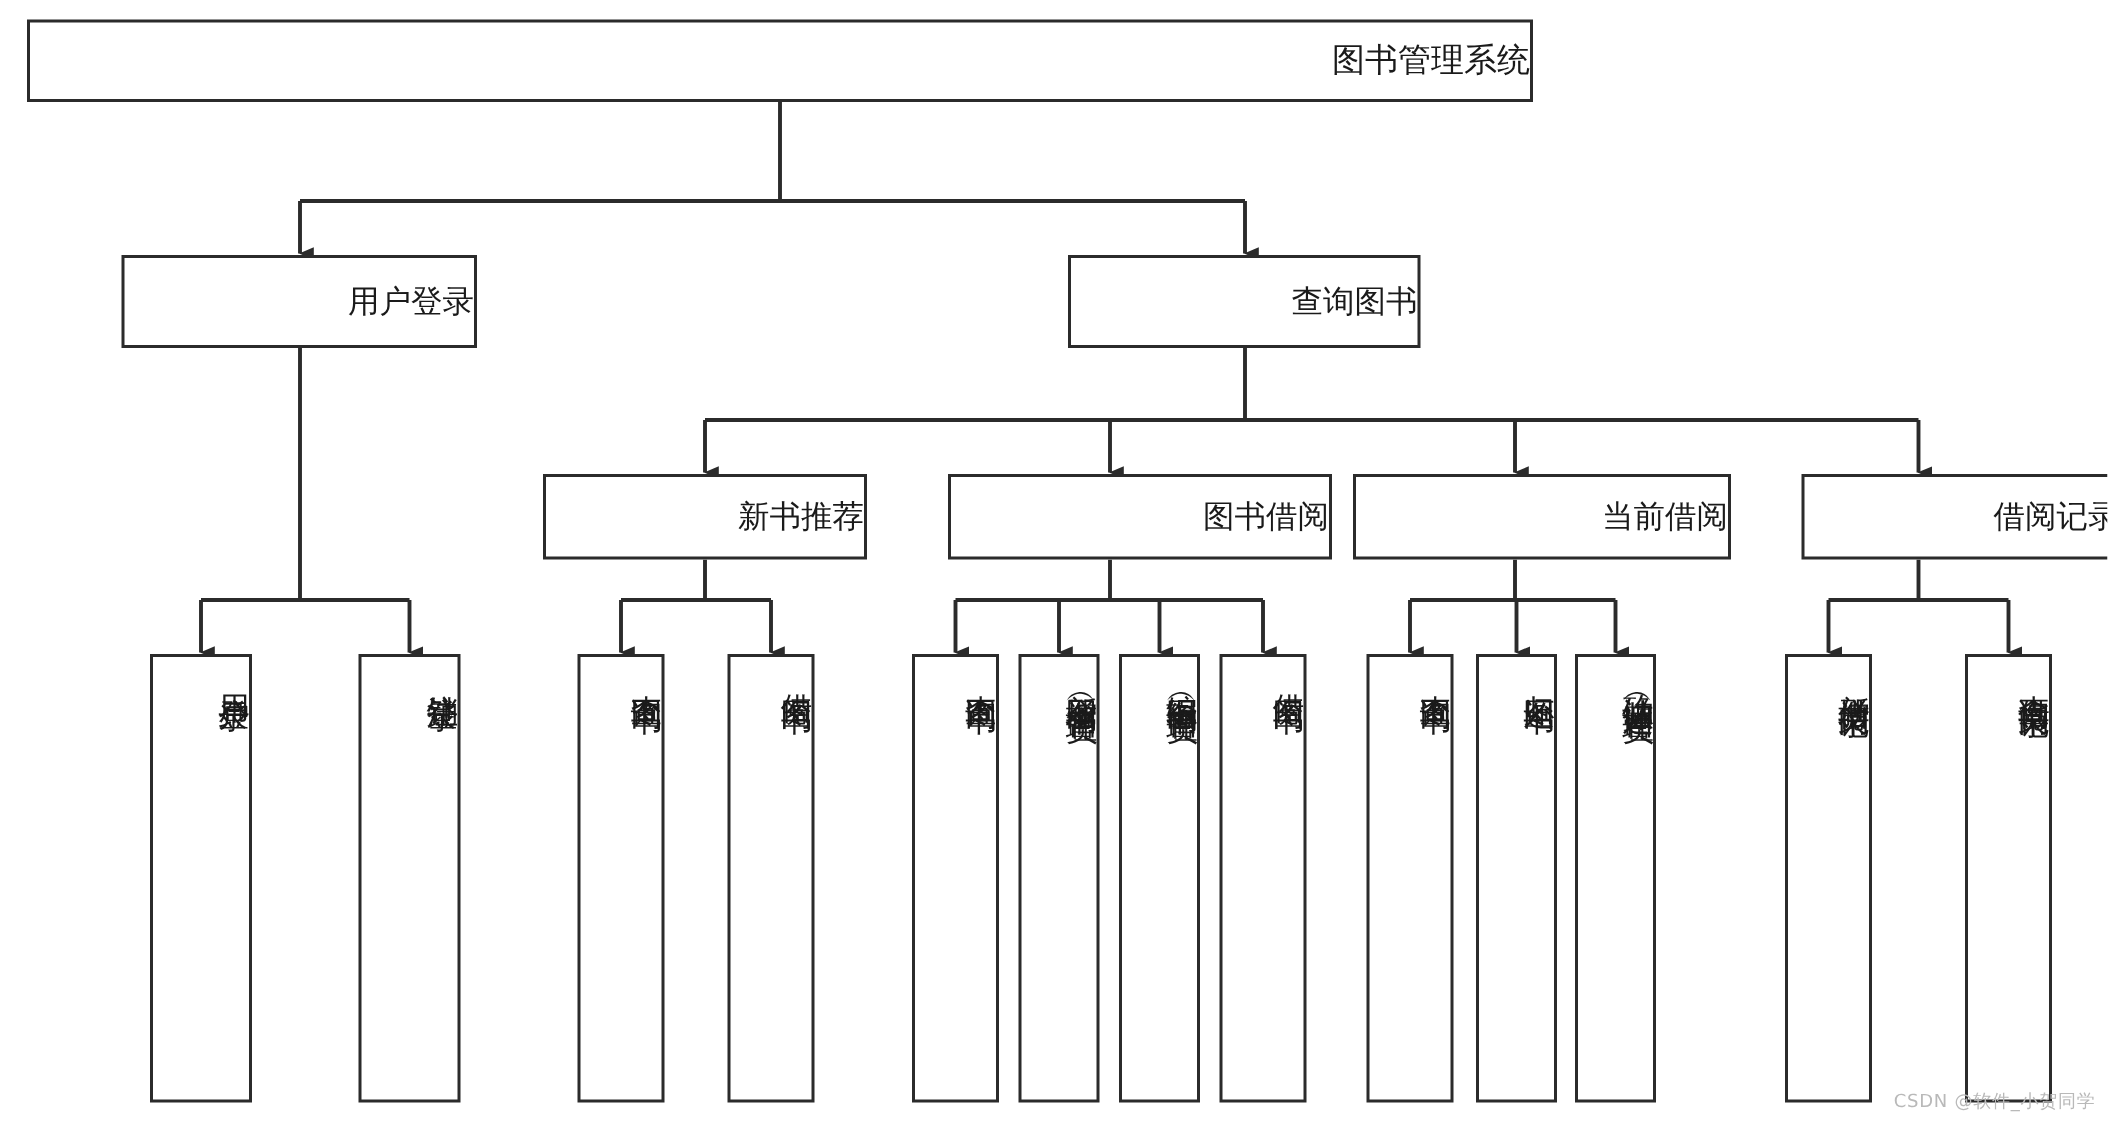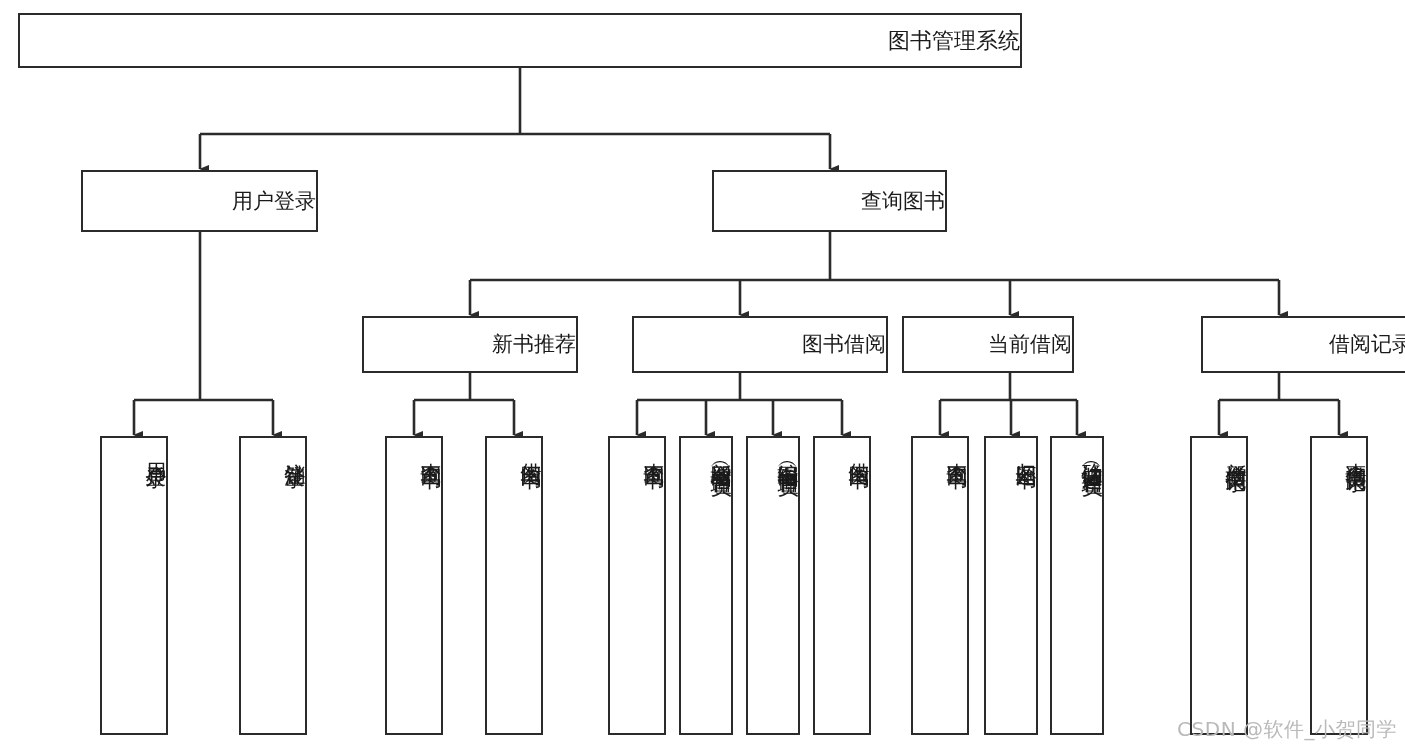--- a/index.html
+++ b/index.html
@@ -60,21 +60,21 @@
     writing-mode: vertical-rl;
     text-orientation: upright;
     font-size: 21px;
     letter-spacing: 2px;
     line-height: 1;
   }
   #watermark {
     position: absolute;
     right: 8px;
     bottom: 4px;
-    font-size: 20px;
+    font-size: 12px;
     color: #b9b9b9;
     letter-spacing: 0.5px;
     z-index: 5;
     white-space: nowrap;
     text-align: right;
   }
 </style>
 </head>
 <body>
 
@@ -132,21 +132,21 @@
       </div>
       <div class="node horiz" style="left: 712px; top: 170px; width: 235px; height: 62px;">
         <span class="node-label">查询图书</span>
       </div>
       <div class="node horiz" style="left: 362px; top: 316px; width: 216px; height: 57px;">
         <span class="node-label">新书推荐</span>
       </div>
       <div class="node horiz" style="left: 632px; top: 316px; width: 256px; height: 57px;">
         <span class="node-label">图书借阅</span>
       </div>
-      <div class="node horiz" style="left: 902px; top: 316px; width: 172px; height: 57px;">
+      <div class="node horiz" style="left: 902px; top: 316px; width: 252px; height: 57px;">
         <span class="node-label">当前借阅</span>
       </div>
       <div class="node horiz" style="left: 1172px; top: 316px; width: 214px; height: 57px; margin-left: 29px;">
         <span class="node-label">借阅记录</span>
       </div>
       <div class="node vert" style="left: 100px; top: 436px; width: 68px; height: 299px;">
         <span class="node-label">用户登录</span>
       </div>
       <div class="node vert" style="left: 239px; top: 436px; width: 68px; height: 299px;">
         <span class="node-label">注销登录</span>

